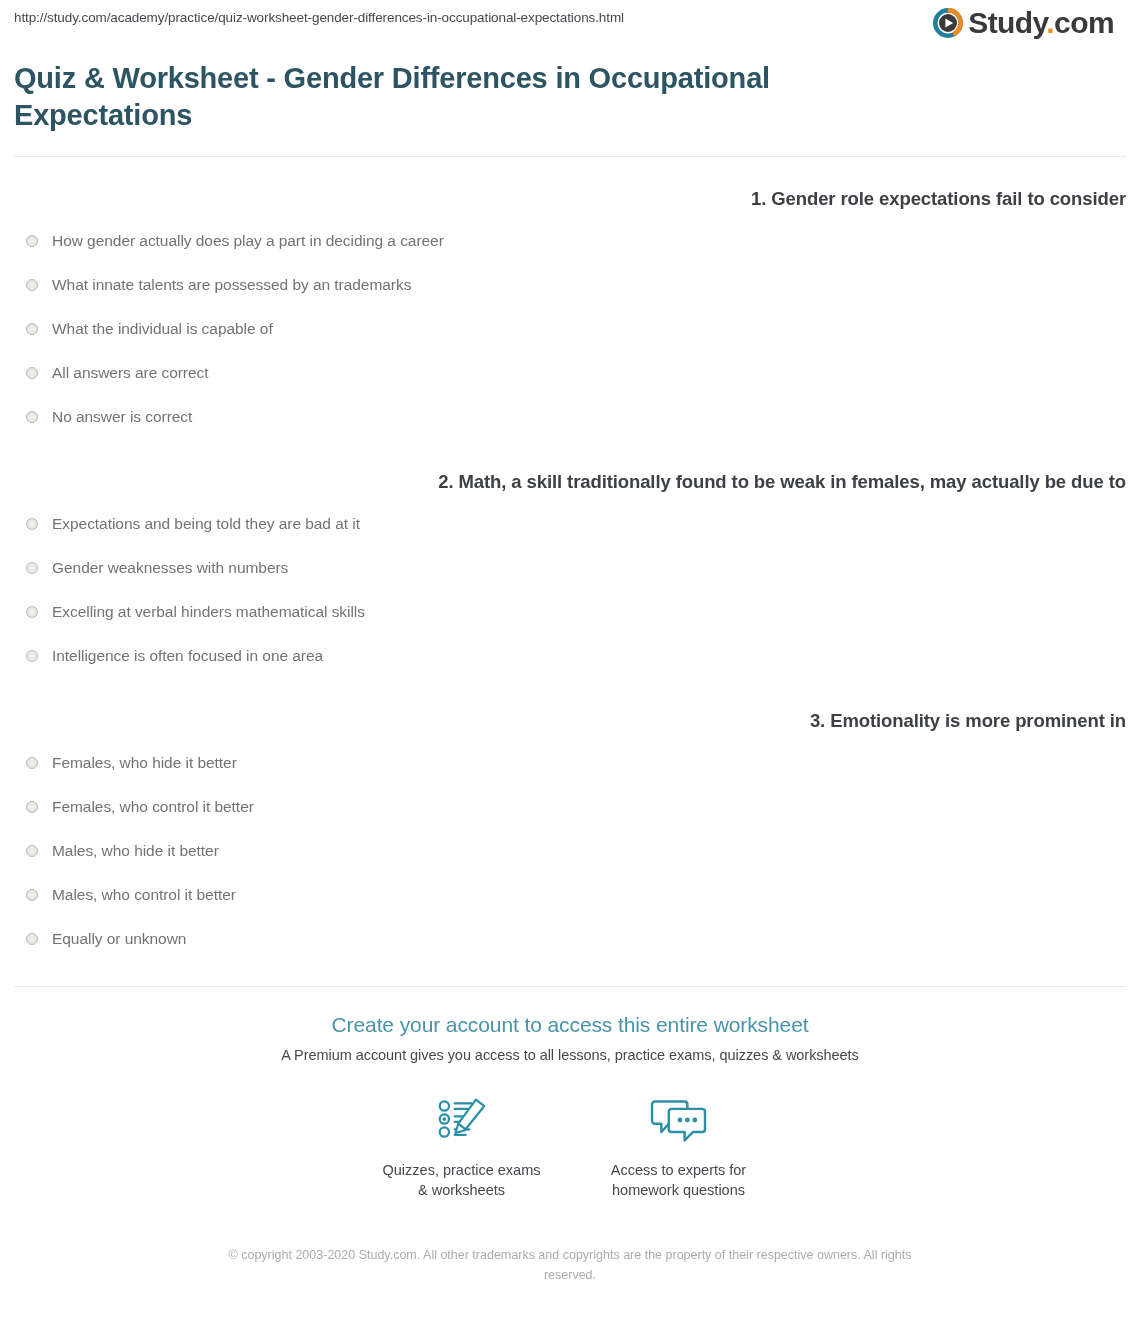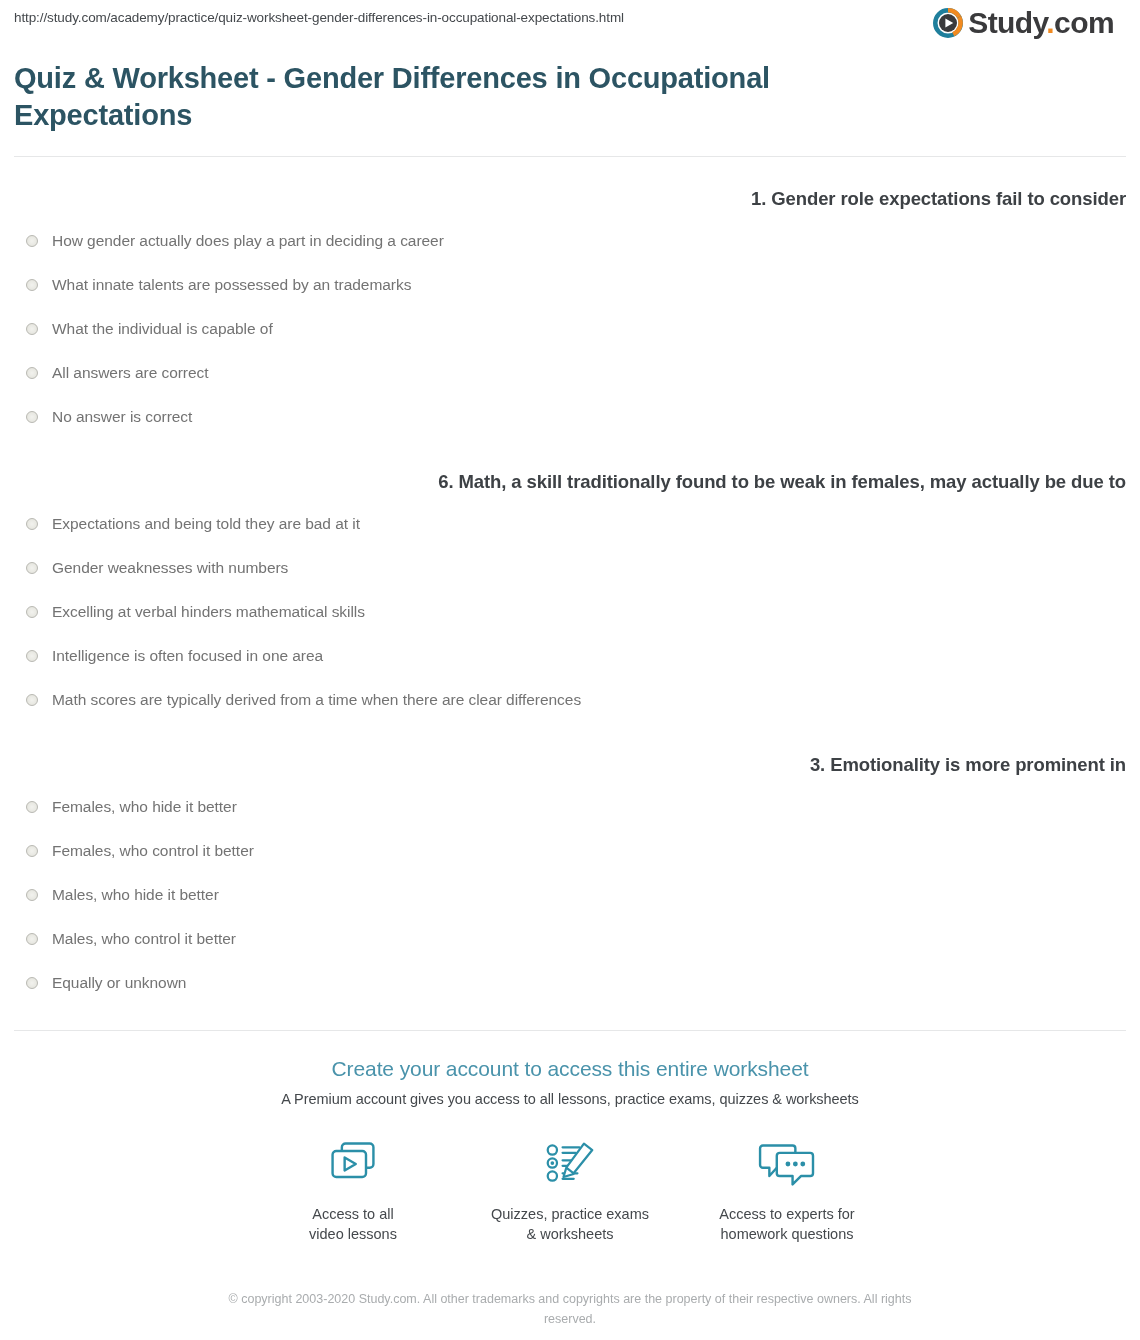--- a/index.html
+++ b/index.html
@@ -216,41 +216,37 @@
           <span class="option-label">All answers are correct</span>
         </li>
         <li class="option-row">
           <span class="radio"></span>
           <span class="option-label">No answer is correct</span>
         </li>
       </ul>
     </div>
 
     <div class="question-block">
-      <h2 class="question-title">6. Math, a skill traditionally found to be weak in females, may actually be due to</h2>
+      <h2 class="question-title">2. Math, a skill traditionally found to be weak in females, may actually be due to</h2>
       <ul class="options">
         <li class="option-row">
           <span class="radio"></span>
           <span class="option-label">Expectations and being told they are bad at it</span>
         </li>
         <li class="option-row">
           <span class="radio"></span>
           <span class="option-label">Gender weaknesses with numbers</span>
         </li>
         <li class="option-row">
           <span class="radio"></span>
           <span class="option-label">Excelling at verbal hinders mathematical skills</span>
         </li>
         <li class="option-row">
           <span class="radio"></span>
           <span class="option-label">Intelligence is often focused in one area</span>
-        </li>
-        <li class="option-row">
-          <span class="radio"></span>
-          <span class="option-label">Math scores are typically derived from a time when there are clear differences</span>
         </li>
       </ul>
     </div>
 
     <div class="question-block">
       <h2 class="question-title">3. Emotionality is more prominent in</h2>
       <ul class="options">
         <li class="option-row">
           <span class="radio"></span>
           <span class="option-label">Females, who hide it better</span>
@@ -277,31 +273,20 @@
   </div>
 
   <hr class="cta-rule">
 
   <div class="cta">
     <a class="cta-heading" href="#" style="text-decoration:none;display:block;">Create your account to access this entire worksheet</a>
     <p class="cta-sub">A Premium account gives you access to all lessons, practice exams, quizzes &amp; worksheets</p>
 
     <div class="benefits">
 
-      <div class="benefit">
-        <div class="benefit-icon">
-          <svg viewBox="0 0 64 56" width="60" height="52" aria-hidden="true">
-            <rect x="20" y="6" width="34" height="26" rx="4" ry="4" fill="none" stroke="#2b8fa8" stroke-width="2.6"></rect>
-            <rect x="10" y="14" width="36" height="28" rx="4" ry="4" fill="#ffffff" stroke="#2b8fa8" stroke-width="2.6"></rect>
-            <polygon points="23,21 35,28 23,35" fill="none" stroke="#2b8fa8" stroke-width="2.6" stroke-linejoin="round"></polygon>
-          </svg>
-        </div>
-        <div class="benefit-text">Access to all
-video lessons</div>
-      </div>
 
       <div class="benefit">
         <div class="benefit-icon">
           <svg viewBox="0 0 64 56" width="60" height="52" aria-hidden="true">
             <circle cx="13" cy="13" r="5" fill="none" stroke="#2b8fa8" stroke-width="2.4"></circle>
             <circle cx="13" cy="27" r="5" fill="none" stroke="#2b8fa8" stroke-width="2.4"></circle>
             <circle cx="13" cy="27" r="2" fill="#2b8fa8"></circle>
             <circle cx="13" cy="41" r="5" fill="none" stroke="#2b8fa8" stroke-width="2.4"></circle>
             <line x1="24" y1="10" x2="42" y2="10" stroke="#2b8fa8" stroke-width="2.4" stroke-linecap="round"></line>
             <line x1="24" y1="16" x2="38" y2="16" stroke="#2b8fa8" stroke-width="2.4" stroke-linecap="round"></line>

